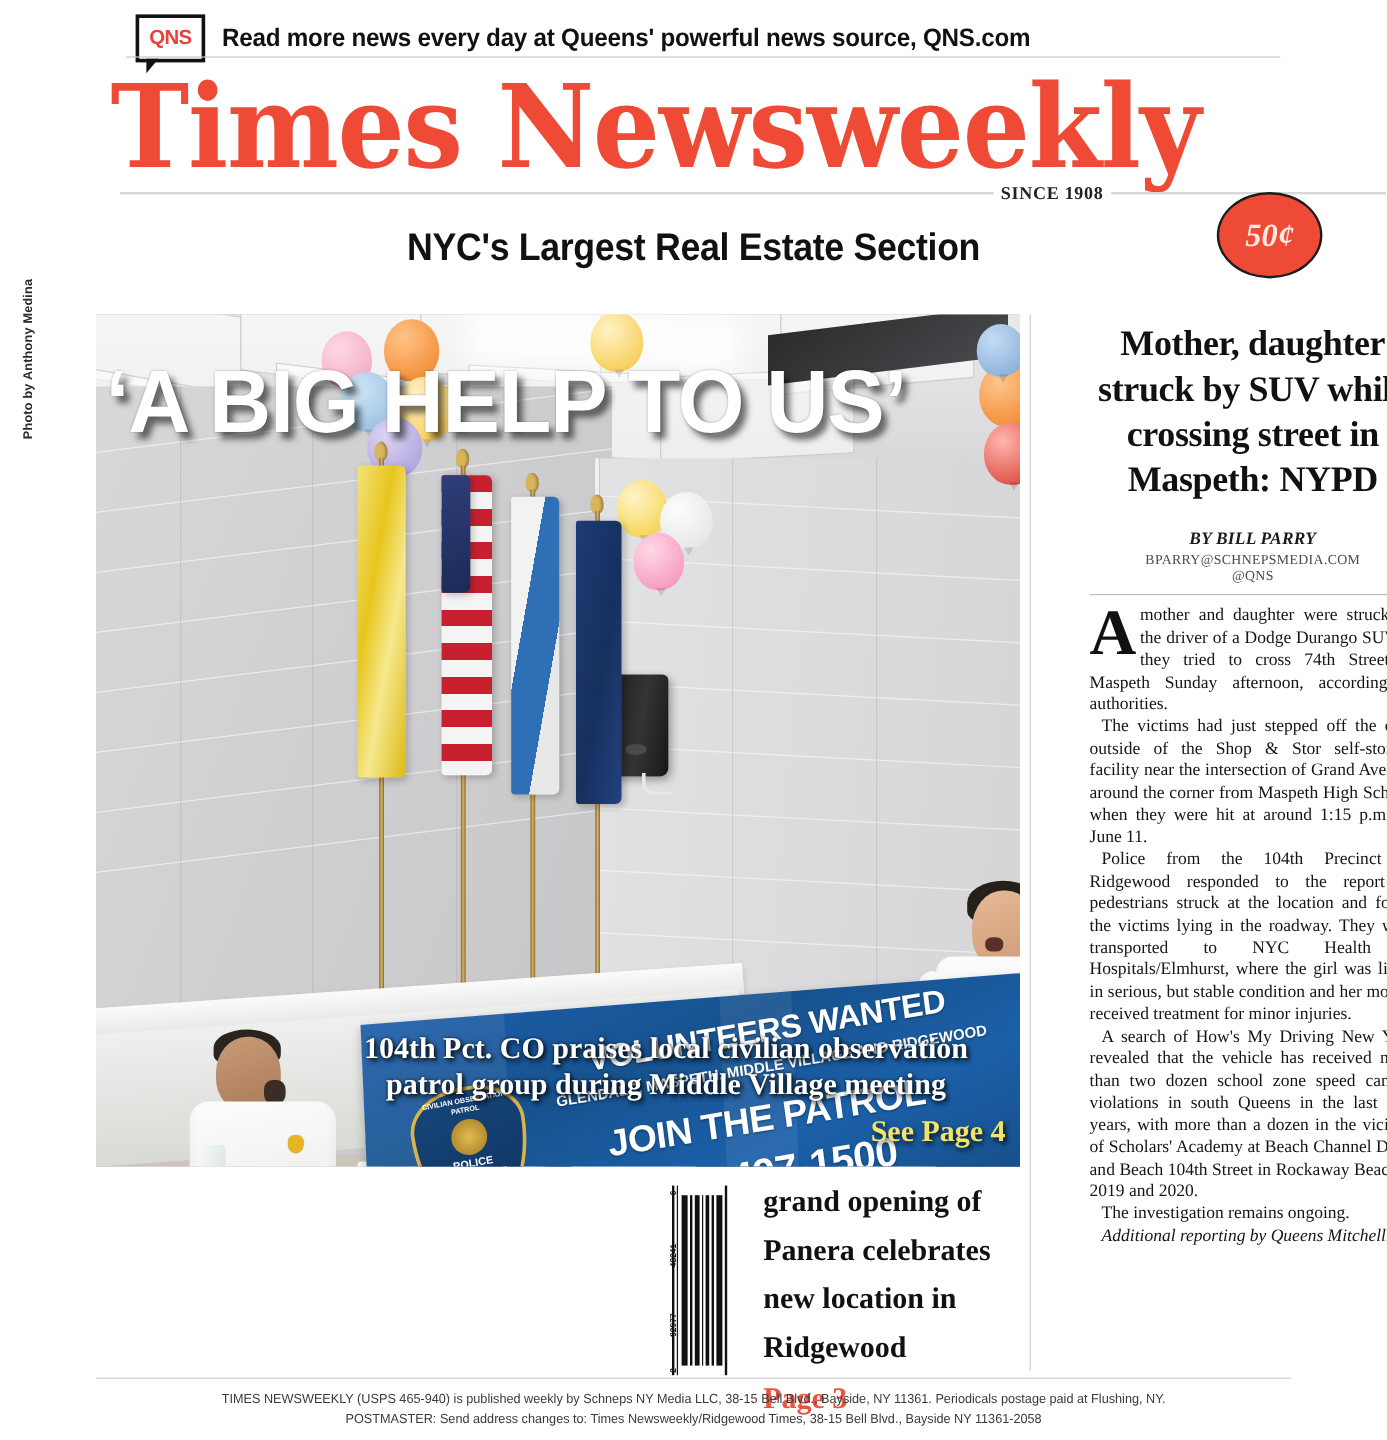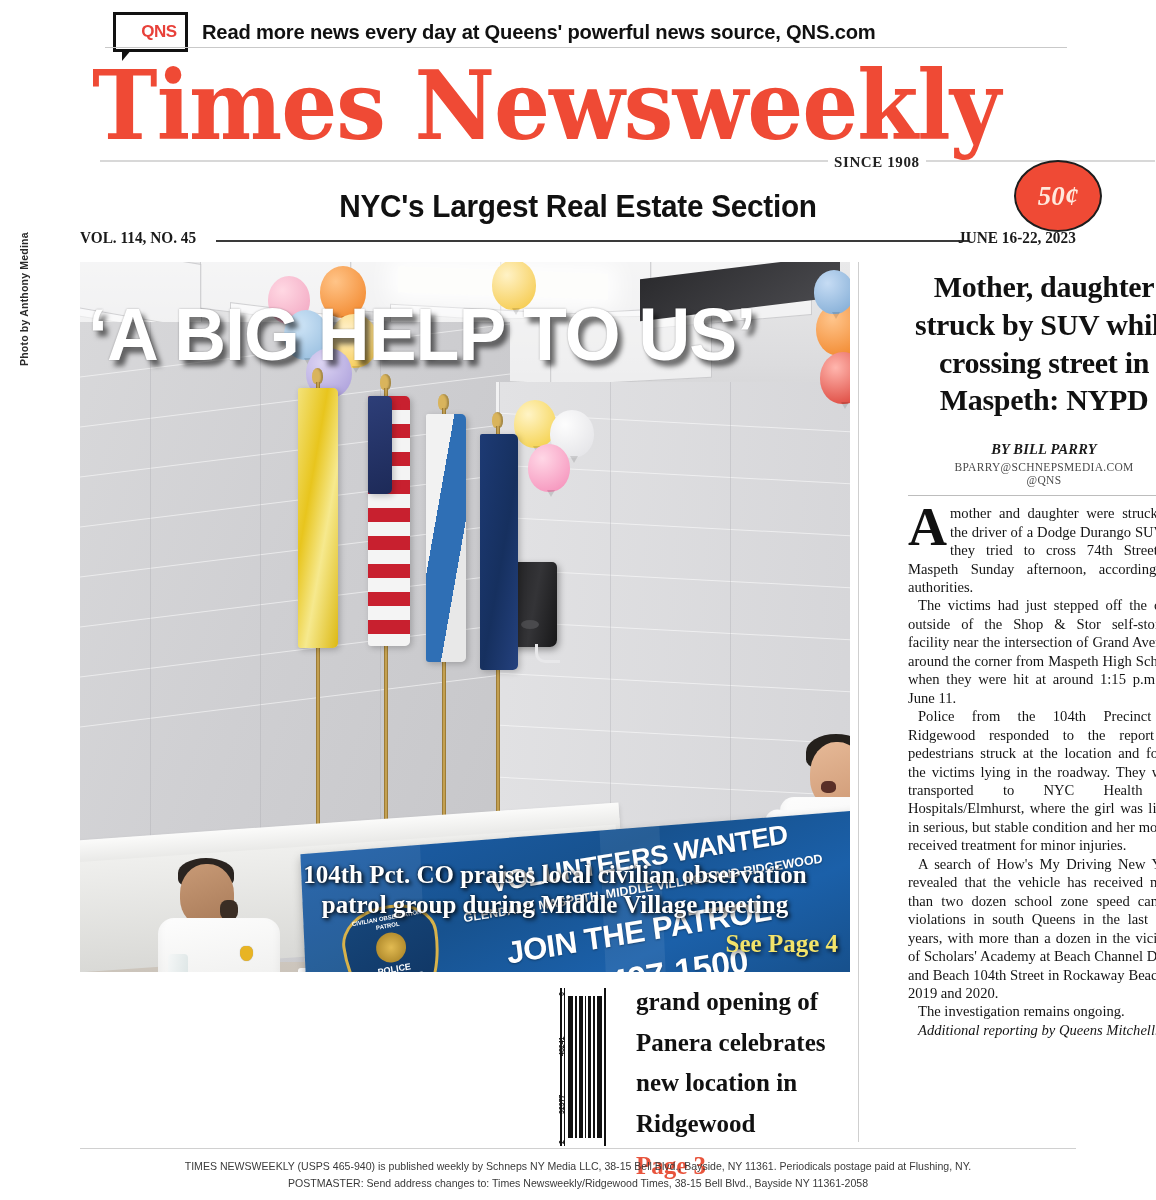--- a/index.html
+++ b/index.html
@@ -15,21 +15,21 @@
 
   
   .promo{
     position:absolute;left:0;top:12px;width:1156px;height:40px;
   }
   .promo-inner{
     position:absolute;left:113px;top:0;display:flex;align-items:center;gap:14px;
   }
   .qns-logo{
     position:relative;width:52px;height:34px;background:#fff;border:3px solid #111;
-    display:flex;align-items:center;justify-content:center;padding-left:17px;
+    display:flex;align-items:center;justify-content:center;
   }
   .qns-logo span{
     font-family:"Liberation Sans", sans-serif;
     font-weight:bold;font-size:17px;color:#e8413a;letter-spacing:-0.5px;
   }
   .qns-logo:after{
     content:"";position:absolute;left:6px;bottom:-12px;width:0;height:0;
     border-left:10px solid #111;border-bottom:12px solid transparent;
   }
   .promo-text{
@@ -298,25 +298,20 @@
     <div class="mast-title">Times Newsweekly</div>
     <div class="mast-rule"></div>
     <div class="mast-since">SINCE 1908</div>
     <div class="price-badge">
       <span>50¢</span>
     </div>
   </div>
 
   <div class="subtitle">NYC's Largest Real Estate Section</div>
 
-  <div class="volline">
-    <div class="vol">VOL. 114, NO. 45</div>
-    <div class="vol-rule"></div>
-    <div class="date">JUNE 16-22, 2023</div>
-  </div>
 
   <div class="photo">
 
     <div class="ceiling">
       <div class="ceil-tile" style="left:-30px;top:-10px;width:150px;height:70px;transform:skewY(9deg);"></div>
       <div class="ceil-tile" style="left:120px;top:-18px;width:150px;height:72px;transform:skewY(7deg);"></div>
       <div class="ceil-tile" style="left:270px;top:-22px;width:150px;height:74px;transform:skewY(4deg);"></div>
       <div class="ceil-tile" style="left:420px;top:-20px;width:150px;height:74px;transform:skewY(-1deg);"></div>
       <div class="ceil-tile" style="left:570px;top:-14px;width:160px;height:72px;transform:skewY(-5deg);"></div>
       <div class="ceil-tile" style="left:-10px;top:58px;width:160px;height:66px;transform:skewY(10deg);"></div>

